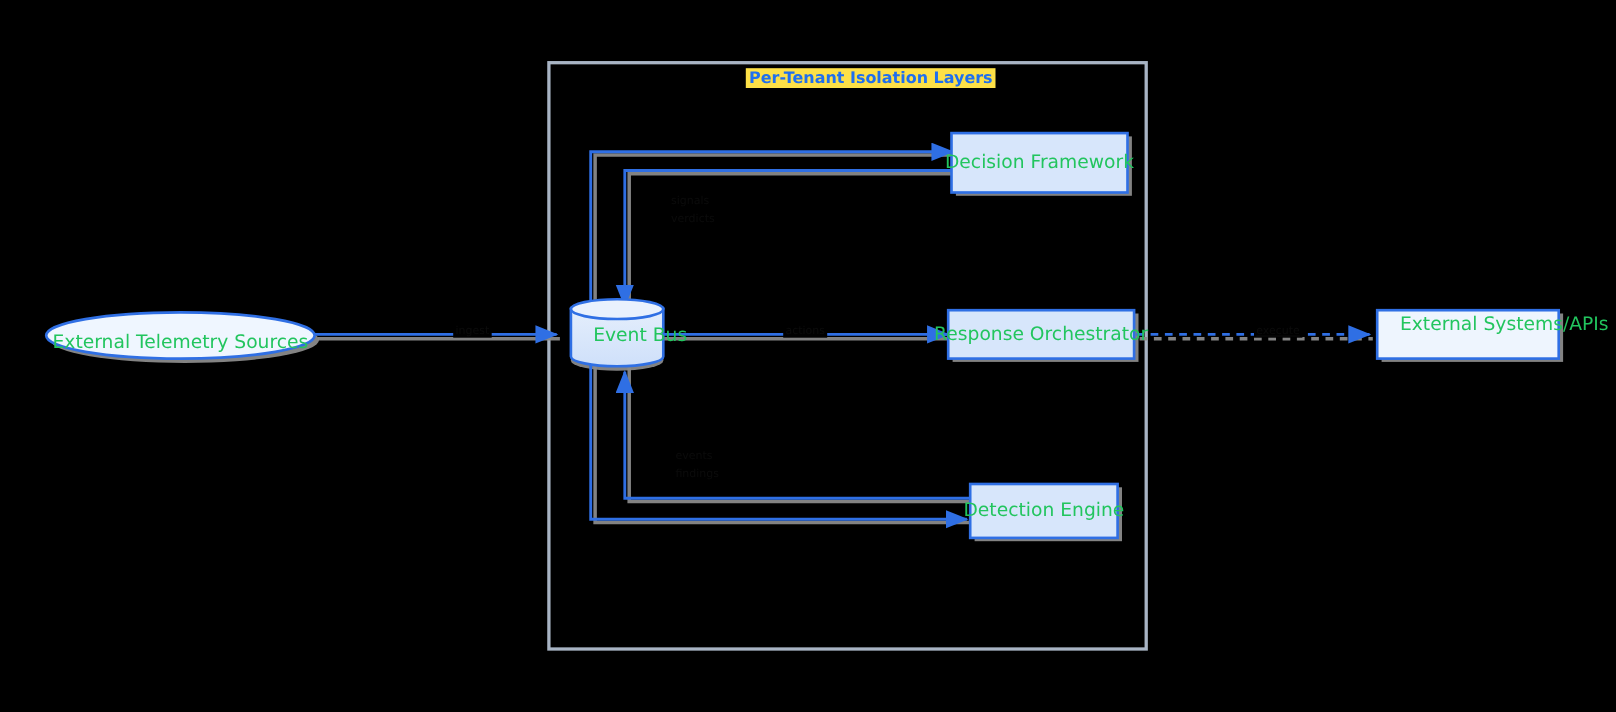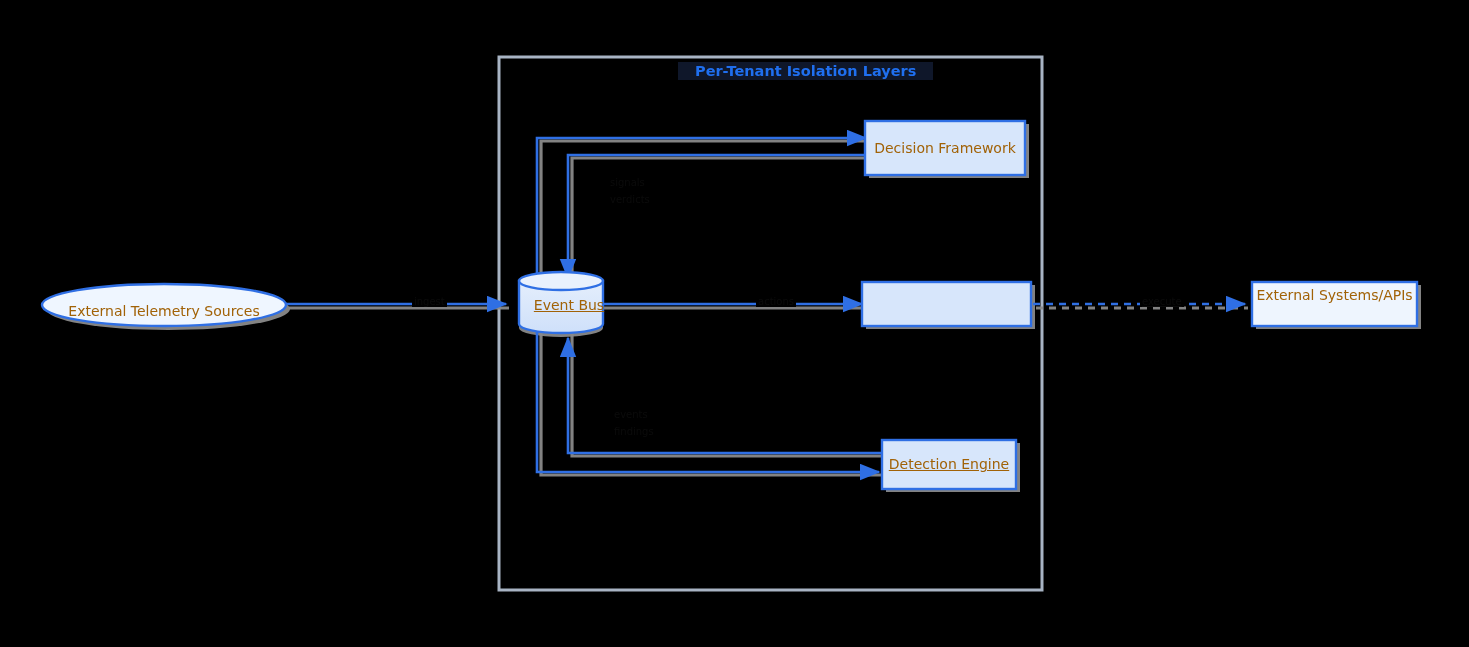--- a/index.html
+++ b/index.html
@@ -3,26 +3,26 @@
 <meta charset="utf-8">
 <style>
   html,body{margin:0;padding:0;background:#000;}
   #stage{
     position:relative;width:1469px;height:647px;background:#000;overflow:hidden;
     font-family:"DejaVu Sans","Liberation Sans",sans-serif;
   }
   svg{position:absolute;left:0;top:0;width:1469px;height:647px;overflow:visible;}
   .nodelabel{
     position:absolute;display:flex;align-items:center;justify-content:center;
-    color:#a16207;font-size:14px;line-height:1.2;white-space:nowrap;
+    color:#22c55e;font-size:17px;line-height:1.2;white-space:nowrap;
     pointer-events:none;
   }
   .subtitle{
     position:absolute;color:#1f6fef;font-size:14.5px;font-weight:700;
-    background:#0f172a;white-space:nowrap;padding:1px 17px;
+    background:#fde047;white-space:nowrap;padding:1px 3px;
   }
   .edgelabel{
     position:absolute;color:#0b0b0b;font-size:10px;white-space:nowrap;
     background:#000;padding:0 2px;
   }
 </style>
 </head>
 <body>
 
 <div id="stage">
@@ -92,36 +92,37 @@
 
     <rect x="882" y="440" width="134" height="49" fill="#d7e6fb" stroke="#2f6fe4" stroke-width="2.4"></rect>
 
     <rect x="1252" y="282" width="165" height="44" fill="#eef5fe" stroke="#2f6fe4" stroke-width="2.4"></rect>
   </svg>
 
   <div class="subtitle" style="left:678px;top:62px;">Per-Tenant Isolation Layers</div>
 
   <div class="nodelabel" style="left:42px;top:284px;width:244px;height:54px;">External Telemetry Sources</div>
 
-  <div class="nodelabel" style="left:519px;top:285px;width:100px;height:40px;text-decoration:underline;">Event Bus</div>
+  <div class="nodelabel" style="left:532px;top:285px;width:100px;height:40px;">Event Bus</div>
 
   <div class="nodelabel" style="left:865px;top:121px;width:160px;height:54px;">Decision Framework</div>
 
+  <div class="nodelabel" style="left:862px;top:282px;width:169px;height:44px;">Response Orchestrator</div>
 
-  <div class="nodelabel" style="left:882px;top:440px;width:134px;height:49px;text-decoration:underline;">Detection Engine</div>
+  <div class="nodelabel" style="left:882px;top:440px;width:134px;height:49px;">Detection Engine</div>
 
-  <div class="nodelabel" style="left:1252px;top:282px;width:165px;height:27px;">External Systems/APIs</div>
+  <div class="nodelabel" style="left:1252px;top:282px;width:165px;height:27px;padding-left:33px;">External Systems/APIs</div>
 
   <div class="edgelabel" style="left:412px;top:296px;">ingest</div>
 
   <div class="edgelabel" style="left:608px;top:177px;">signals</div>
 
   <div class="edgelabel" style="left:608px;top:194px;">verdicts</div>
 
-  <div class="edgelabel" style="left:712px;top:296px;margin-left:44px;">actions</div>
+  <div class="edgelabel" style="left:712px;top:296px;">actions</div>
 
   <div class="edgelabel" style="left:1140px;top:296px;text-decoration:underline;">execute</div>
 
   <div class="edgelabel" style="left:612px;top:409px;">events</div>
 
   <div class="edgelabel" style="left:612px;top:426px;">findings</div>
 
 </div>
 
 </body></html>

